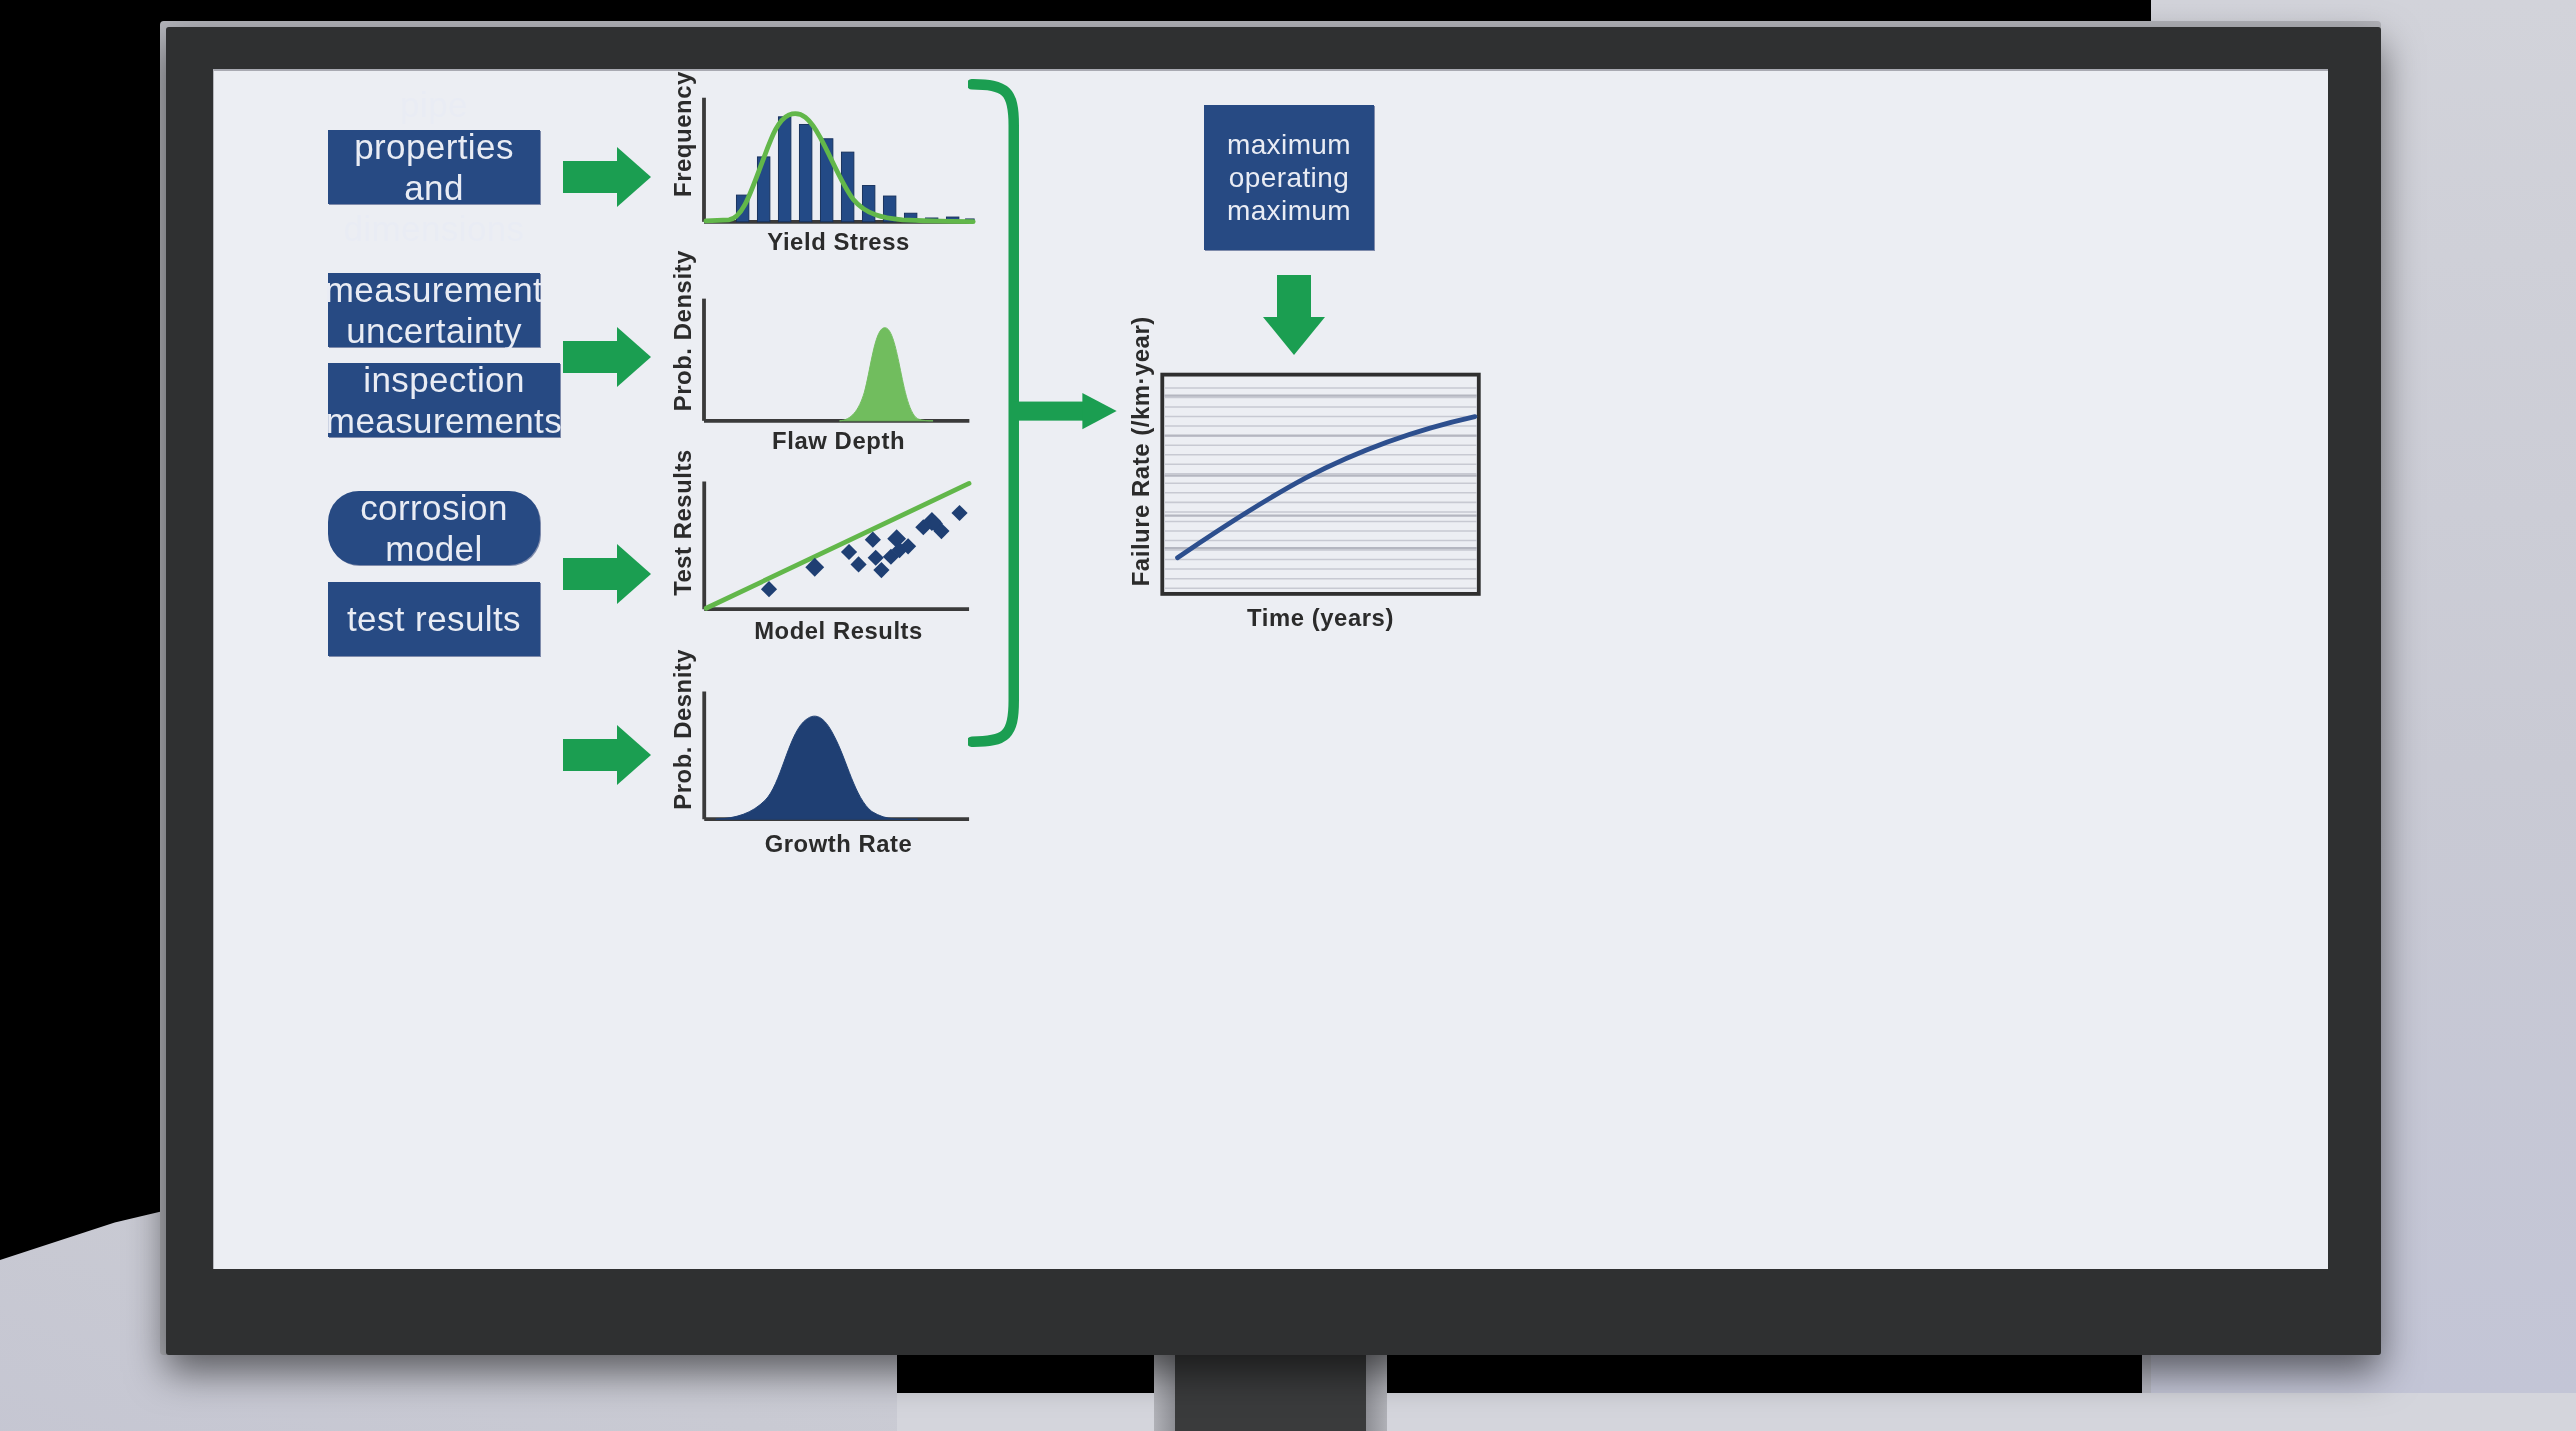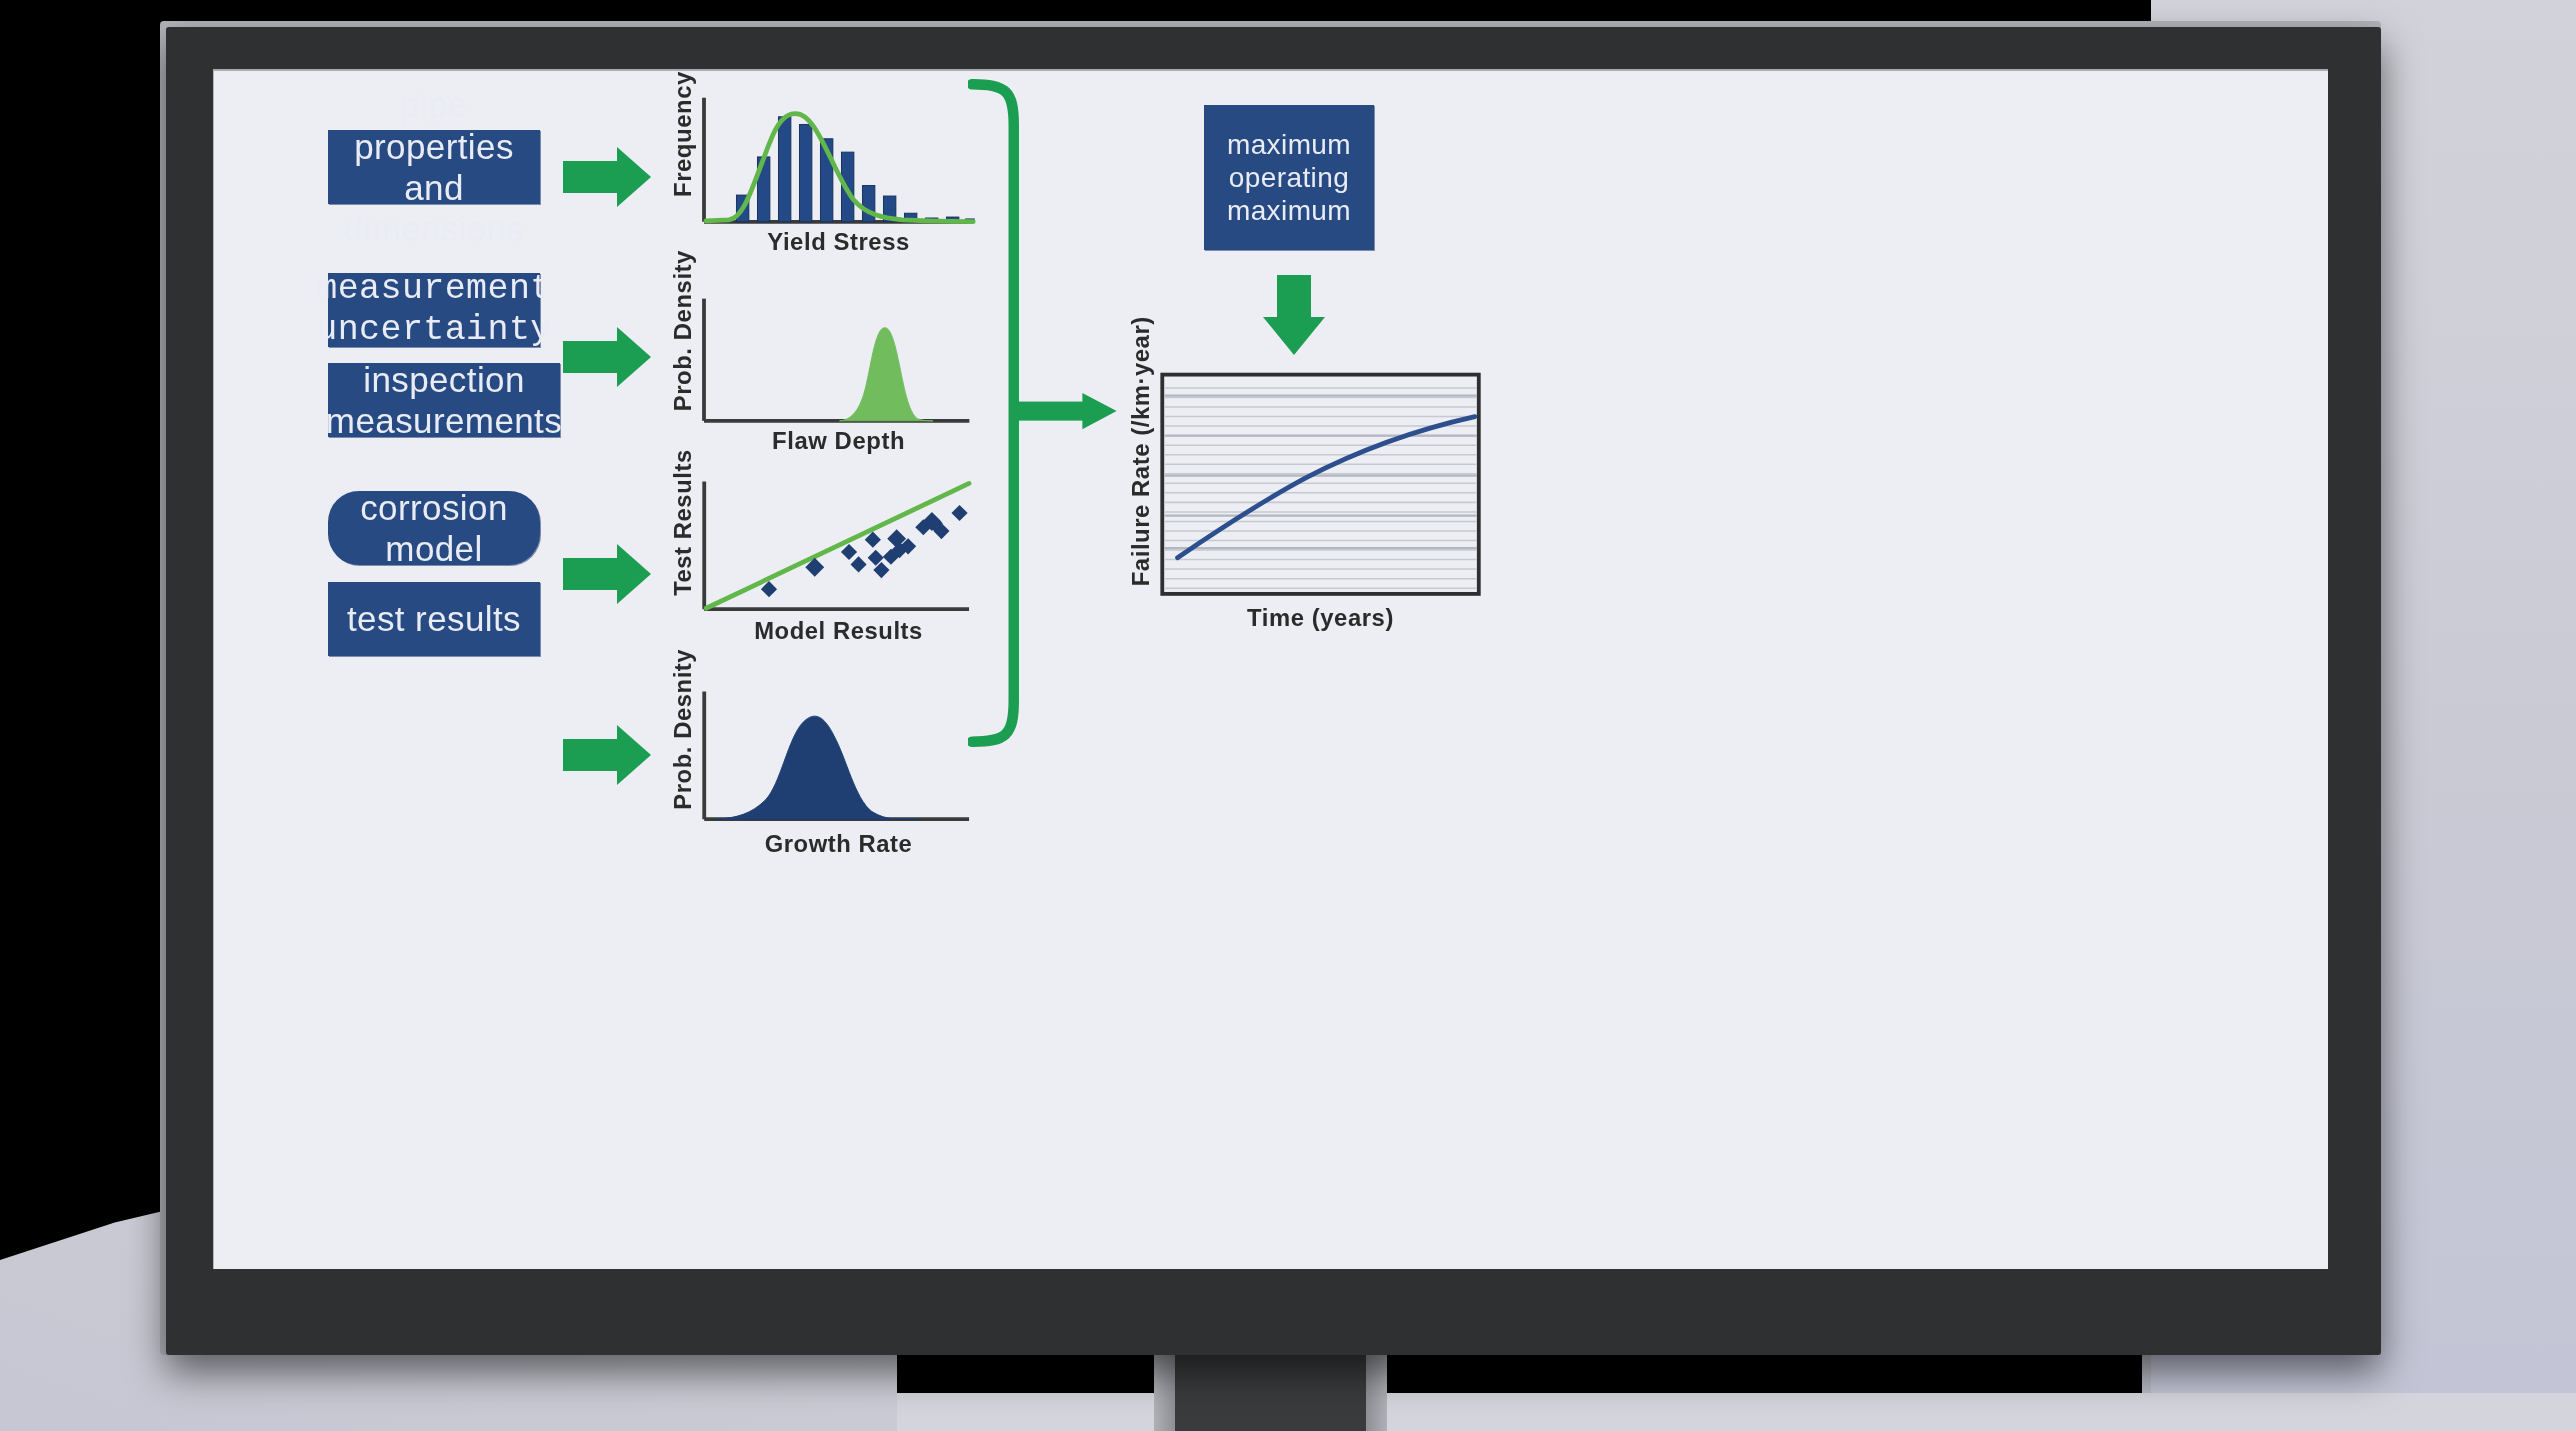--- a/index.html
+++ b/index.html
@@ -72,21 +72,21 @@
     <div class="mon-screen">
       <div class="canvas">
 
         <div class="nbox" style="left:114px;top:59px;width:212px;height:74px;">
           <span>
             <span>pipe properties</span>
             <span>and dimensions</span>
           </span>
         </div>
 
-        <div class="nbox" style="left:114px;top:202px;width:212px;height:74px;font-family:Liberation Mono, monospace;">
+        <div class="nbox" style="left:114px;top:202px;width:212px;height:74px;">
           <span>
             <span>measurement</span>
             <span>uncertainty</span>
           </span>
         </div>
 
         <div class="nbox" style="left:114px;top:292px;width:232px;height:74px;">
           <span>
             <span>inspection</span>
             <span>measurements</span>

